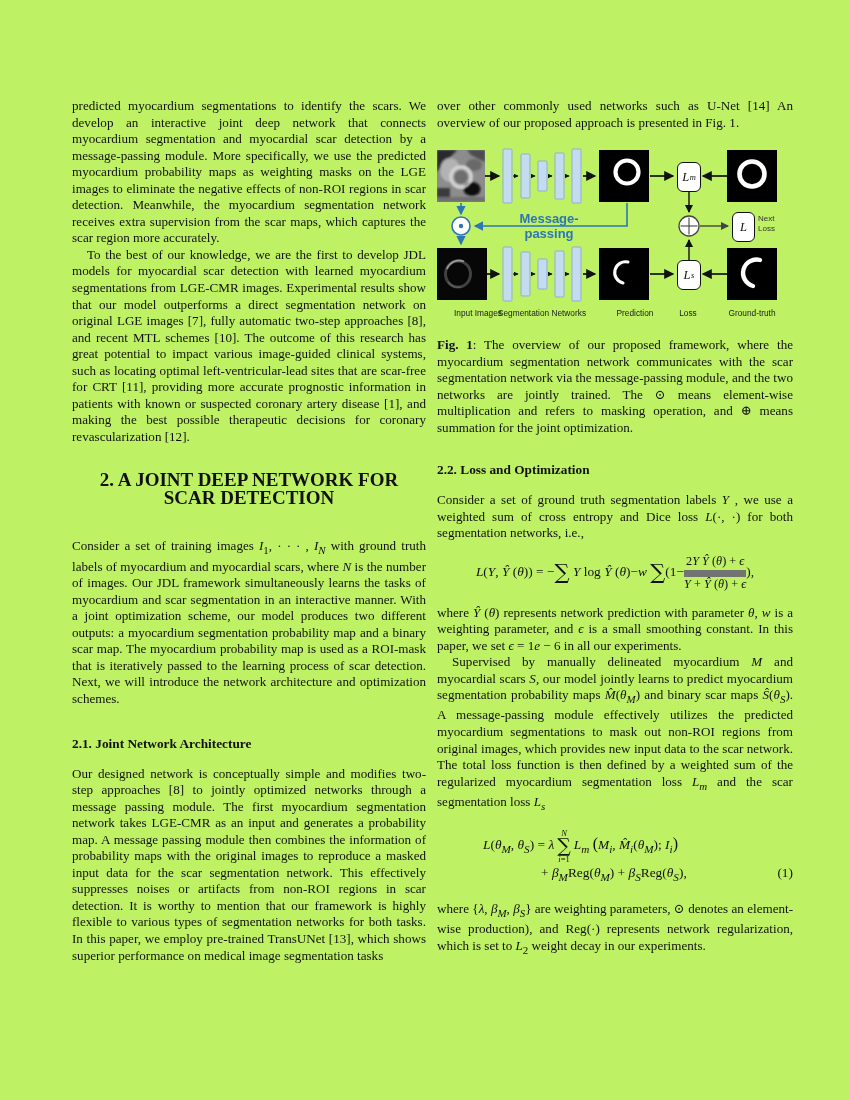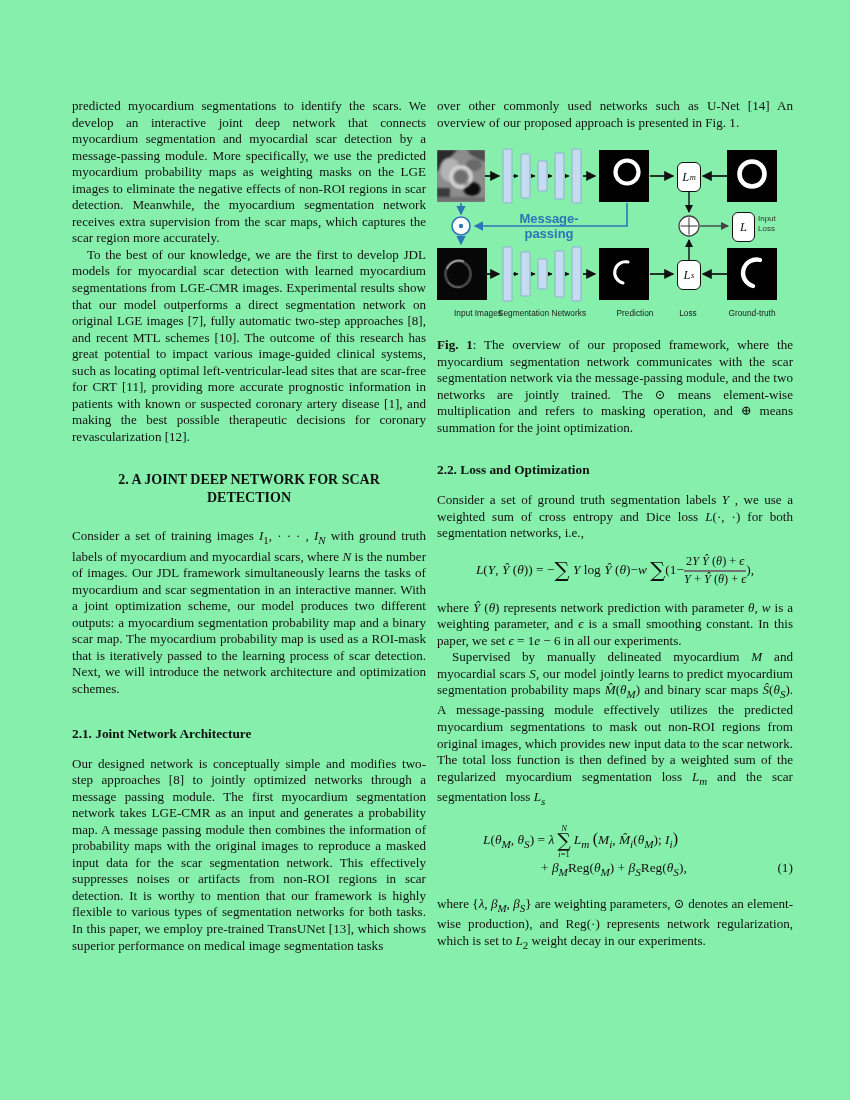--- a/index.html
+++ b/index.html
@@ -1,44 +1,44 @@
 <!DOCTYPE html>
 <html style="--accent-blue: #2E75B6; --bar-fill: #C5DCF0; --bar-border: #8FAFD0;"><head>
 <meta charset="utf-8">
 <style>
   html,body{margin:0;padding:0;background:#e8e8e8;}
-  .page{position:relative;width:850px;height:1100px;background:#86efac;margin:0 auto;overflow:hidden;
+  .page{position:relative;width:850px;height:1100px;background:#bef264;margin:0 auto;overflow:hidden;
         font-family:"Liberation Serif","DejaVu Serif",serif;color:#111;}
   .col{position:absolute;top:98px;}
   .col-left{left:72px;width:354px;}
   .col-right{left:437px;width:356px;}
   p.body{font-size:13.1px;line-height:16.55px;text-align:justify;margin:0;}
   p.indent{text-indent:15px;}
-  .h-section{font-size:14px;font-weight:bold;text-align:center;margin:26px 26px 22px;line-height:17.5px;}
+  .h-section{font-size:19px;font-weight:bold;text-align:center;margin:26px 26px 32px;line-height:17.5px;}
   .h-sub{font-size:13.3px;font-weight:bold;margin:28px 0 14px;}
   .caption{font-size:13.1px;line-height:16.55px;text-align:justify;margin:13px 0 0;}
   
   .figure{position:relative;width:356px;height:176px;margin-top:17px;}
   .figure svg.overlay{position:absolute;left:0;top:0;}
   .fig-img{position:absolute;line-height:0;}
   .lossbox{position:absolute;width:22px;height:28px;border:1.3px solid #111;border-radius:6px;background:#fff;
            display:flex;align-items:center;justify-content:center;font-style:italic;font-size:12.5px;z-index:2;}
   .lossbox sub{font-size:8.5px;font-style:italic;margin-left:0.5px;}
   .mp-label{position:absolute;left:60px;top:63px;width:104px;text-align:center;
             font-family:"Liberation Sans",sans-serif;font-size:13px;font-weight:bold;color:var(--accent-blue,#2E75B6);}
   .total-label{position:absolute;left:321px;top:66px;font-family:"Liberation Sans",sans-serif;
                font-size:8px;line-height:9.5px;color:#333;}
   .axis-label{position:absolute;top:160px;transform:translateX(-50%);white-space:nowrap;
               font-family:"Liberation Sans",sans-serif;font-size:8.3px;color:#1a1a1a;}
   
   .eq{font-size:13.4px;margin:13px 0;}
   .eq-dice{text-align:center;}
   .bigsum{font-size:21px;font-family:"DejaVu Serif",serif;vertical-align:-3px;line-height:0;}
   .frac{display:inline-block;vertical-align:middle;text-align:center;font-size:12.3px;line-height:1.12;}
-  .frac .num{display:block;border-bottom:2px solid #737373;padding:0 2px 1px;}
+  .frac .num{display:block;border-bottom:7px solid #737373;padding:0 2px 1px;}
   .frac .den{display:block;padding-top:1px;}
   .eq1{margin:15px 0;}
   .eq1 .line{padding-left:46px;line-height:1.55;}
   .eq1 .line2,.eq1 .line3{padding-left:104px;}
   .sumstack{display:inline-flex;flex-direction:column;align-items:center;vertical-align:middle;
             line-height:1;margin:0 3px;}
   .sumstack .lim{font-size:8.5px;}
   .sumstack .sym{font-size:19px;font-family:"DejaVu Serif",serif;line-height:0.9;}
   .bigp{font-size:16px;}
   .eqnum{float:right;}
@@ -205,21 +205,21 @@
       <div class="lossbox" style="left:240px;top:112px;">
         <span>L</span>
           <sub>s</sub>
       </div>
       <div class="lossbox" style="left:295px;top:64px;width:21px;">
         <span>L</span>
       </div>
 
       <div class="mp-label">Message-passing</div>
       <div class="total-label">
-        <div>Input</div>
+        <div>Next</div>
         <div>Loss</div>
       </div>
       <div class="axis-label" style="left:25px;padding-left:32px;">Input Images</div>
       <div class="axis-label" style="left:105px;">Segmentation Networks</div>
       <div class="axis-label" style="left:187px;padding-left:22px;">Prediction</div>
       <div class="axis-label" style="left:251px;">Loss</div>
       <div class="axis-label" style="left:315px;">Ground-truth</div>
     </div>
 
     <p class="caption"><b>Fig. 1</b>:  The overview of our proposed framework, where the myocardium segmentation network communicates with the scar segmentation network via the message-passing module, and the two networks are jointly trained. The ⊙ means element-wise multiplication and refers to masking operation, and ⊕ means summation for the joint optimization.</p>

